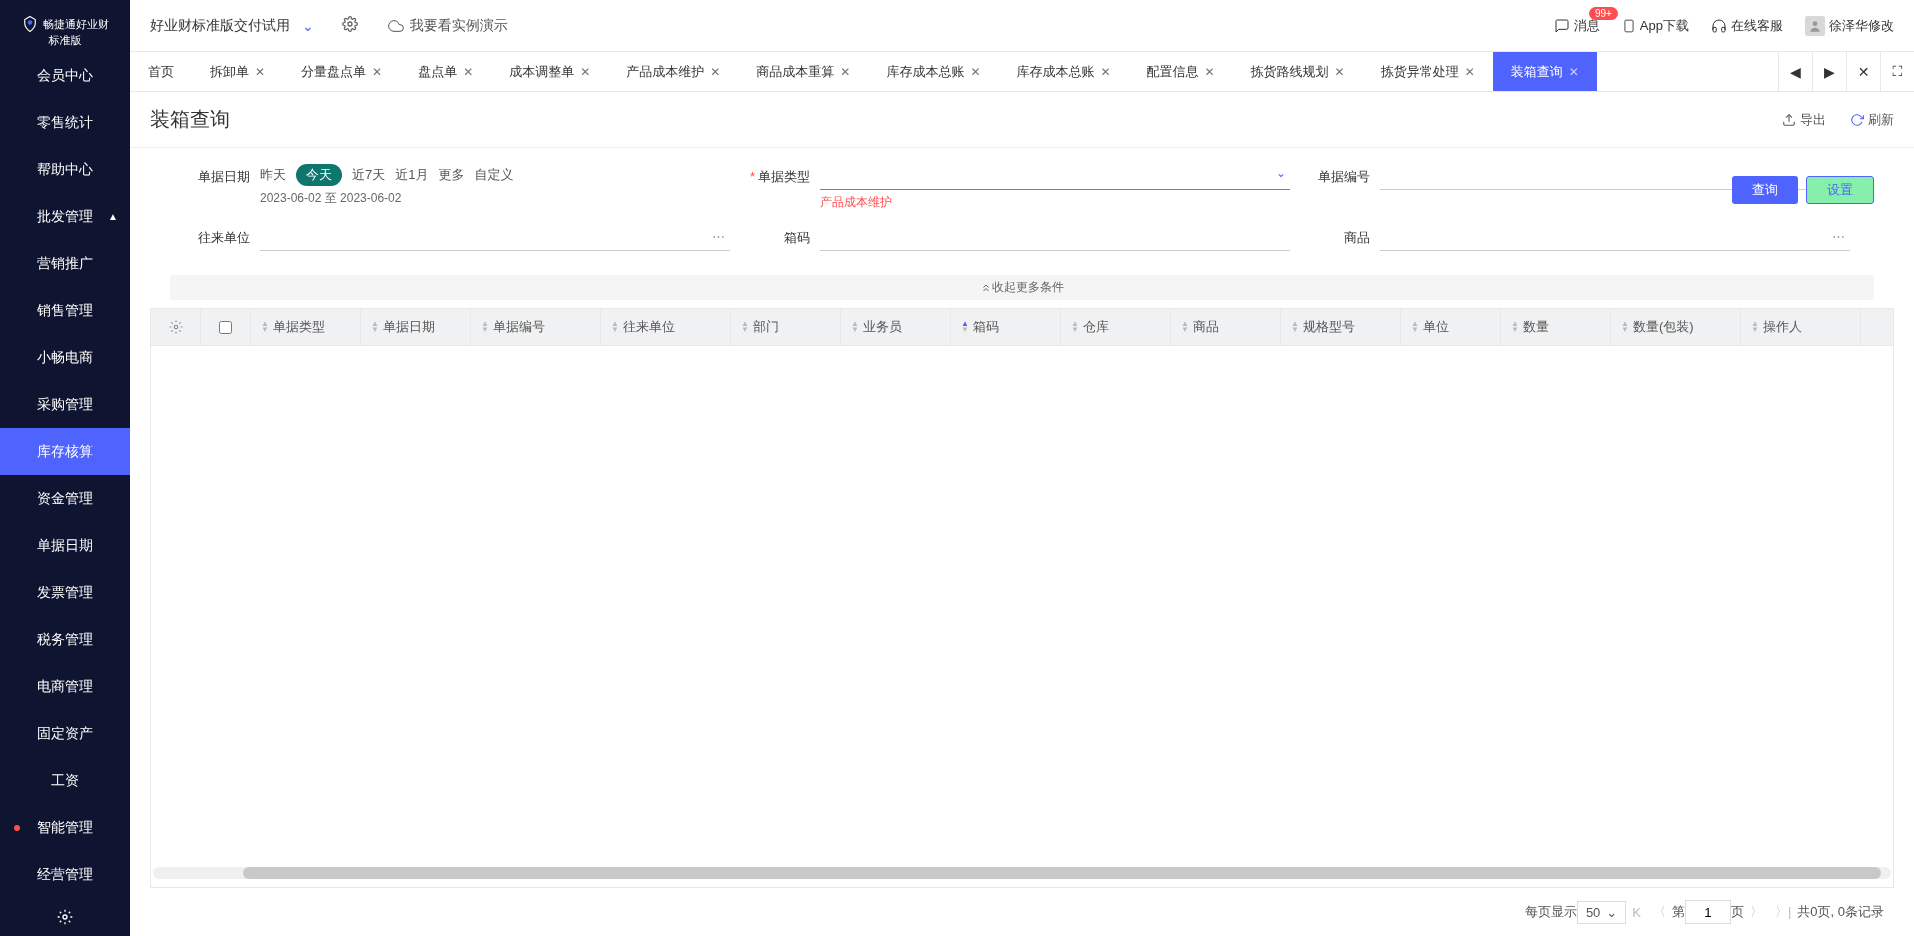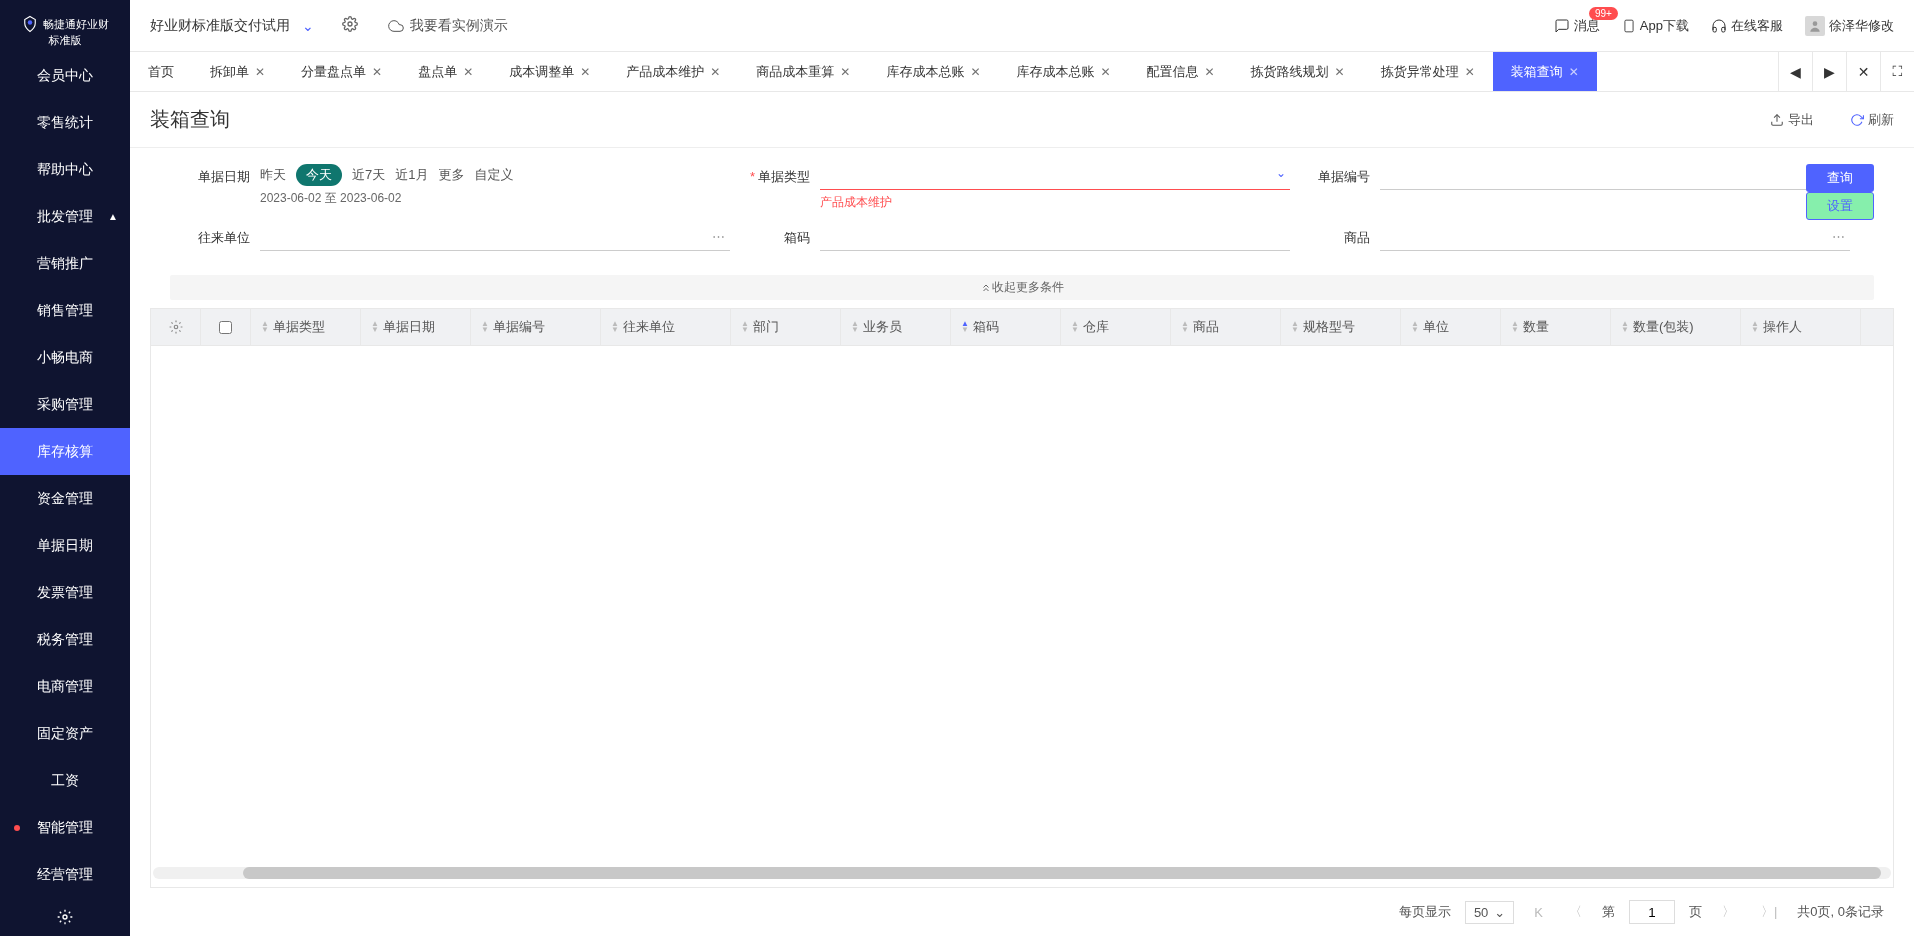--- a/index.html
+++ b/index.html
@@ -36,21 +36,21 @@
 .tabs { flex: 1; display: flex; overflow: hidden; }
 .tab { padding: 0 18px; display: flex; align-items: center; gap: 6px; font-size: 13px; cursor: pointer; white-space: nowrap; }
 .tab.active { background: #4f63ff; color: #fff; }
 .tab .x { font-size: 12px; opacity: .7; }
 .tabs-ctrl { display: flex; align-items: center; }
 .tabs-ctrl .btn { width: 34px; height: 40px; display: flex; align-items: center; justify-content: center; border-left: 1px solid #e8e8e8; cursor: pointer; font-size: 14px; }
 
 
 .page-head { height: 56px; display: flex; align-items: center; padding: 0 20px; border-bottom: 1px solid #eee; }
 .page-title { font-size: 20px; font-weight: 400; }
-.page-actions { margin-left: auto; display: flex; gap: 36px; color: #555; font-size: 13px; }
+.page-actions { margin-left: auto; display: flex; gap: 24px; color: #555; font-size: 13px; }
 .page-actions .act { display: flex; align-items: center; gap: 4px; cursor: pointer; }
 .page-actions .act.refresh svg { color: #4f63ff; }
 
 
 .filter { padding: 16px 40px 10px; position: relative; }
 .filter-row { display: flex; flex-wrap: wrap; margin-bottom: 14px; }
 .filter-cell { display: flex; align-items: flex-start; width: 560px; }
 .filter-cell.narrow { width: 560px; }
 .filter-label { width: 80px; text-align: right; padding-top: 4px; font-size: 13px; color: #333; }
 .filter-label .req { color: #ff4d4f; margin-right: 3px; }
@@ -58,39 +58,39 @@
 .date-opts { display: flex; align-items: center; gap: 10px; font-size: 13px; color: #555; }
 .date-opts .opt { cursor: pointer; }
 .date-opts .opt.active { background: #0f766e; color: #fff; padding: 2px 10px; border-radius: 12px; }
 .date-range { font-size: 12px; color: #666; margin-top: 4px; }
 .underline-input { border: none; border-bottom: 1px solid #ccc; width: 100%; height: 26px; font-size: 13px; outline: none; }
 .underline-input.error { border-bottom-color: #ff4d4f; }
 .err-msg { color: #ff4d4f; font-size: 12px; margin-top: 4px; }
 .field-wrap { position: relative; }
 .field-caret { position: absolute; right: 4px; top: 2px; color: #4f63ff; font-size: 12px; }
 .field-more { position: absolute; right: 4px; top: 4px; color: #888; letter-spacing: 1px; }
-.filter-btns { position: absolute; right: 40px; top: 16px; display: flex; flex-direction: column; }
+.filter-btns { position: absolute; right: 40px; top: 28px; display: flex; flex-direction: row; gap: 8px; }
 .btn-primary { background: #4f63ff; color: #fff; border: none; padding: 5px 20px; border-radius: 3px; font-size: 13px; cursor: pointer; }
 .btn-outline { background: #86efac; color: #4f63ff; border: 1px solid #4f63ff; padding: 4px 20px; border-radius: 3px; font-size: 13px; cursor: pointer; }
 .collapse-bar { margin: 0 40px 8px; text-align: center; background: #f5f5f5; padding: 4px 0; font-size: 12px; color: #666; cursor: pointer; border-radius: 2px; display: flex; align-items: center; justify-content: center; }
 
 
 .table-wrap { margin: 0 20px; border: 1px solid #e8e8e8; border-top: none; flex: 1; overflow: hidden; display: flex; flex-direction: column; }
 .tbl-head { display: flex; background: #f0f1f3; border-top: 1px solid #e8e8e8; border-bottom: 1px solid #e8e8e8; height: 38px; }
 .th { display: flex; align-items: center; padding: 0 10px; border-right: 1px solid #e8e8e8; font-size: 13px; color: #555; position: relative; }
 .th .sort { display: inline-flex; flex-direction: column; margin-right: 4px; line-height: 6px; font-size: 8px; color: #bbb; }
 .th .sort .up.active, .th .sort .down.active { color: #4f63ff; }
 .th.gear-th { width: 50px; justify-content: center; }
 .th.chk-th { width: 50px; justify-content: center; }
 .tbl-body { flex: 1; overflow: auto; }
 .tbl-scroll { height: 12px; background: #f0f0f0; margin: 4px 2px 8px; border-radius: 6px; position: relative; }
 .tbl-scroll .thumb { position: absolute; left: 90px; width: calc(100% - 100px); height: 100%; background: #c8c8c8; border-radius: 6px; }
 
 
-.pager { height: 48px; display: flex; align-items: center; justify-content: flex-end; padding: 0 30px; gap: 14px; font-size: 13px; color: #555; }
+.pager { height: 48px; display: flex; align-items: center; justify-content: flex-end; padding: 0 30px; gap: 0; font-size: 13px; color: #555; }
 .pager .sel { border: 1px solid #ddd; padding: 3px 8px; display: flex; align-items: center; gap: 6px; }
 .pager .pg-btn { color: #bbb; cursor: pointer; padding: 2px 6px; }
 .pager input { width: 46px; border: 1px solid #ddd; text-align: center; height: 24px; }
 </style>
 </head>
 <body>
 
 <div class="topbar">
   <div class="brand">
     <div class="logo-row">

